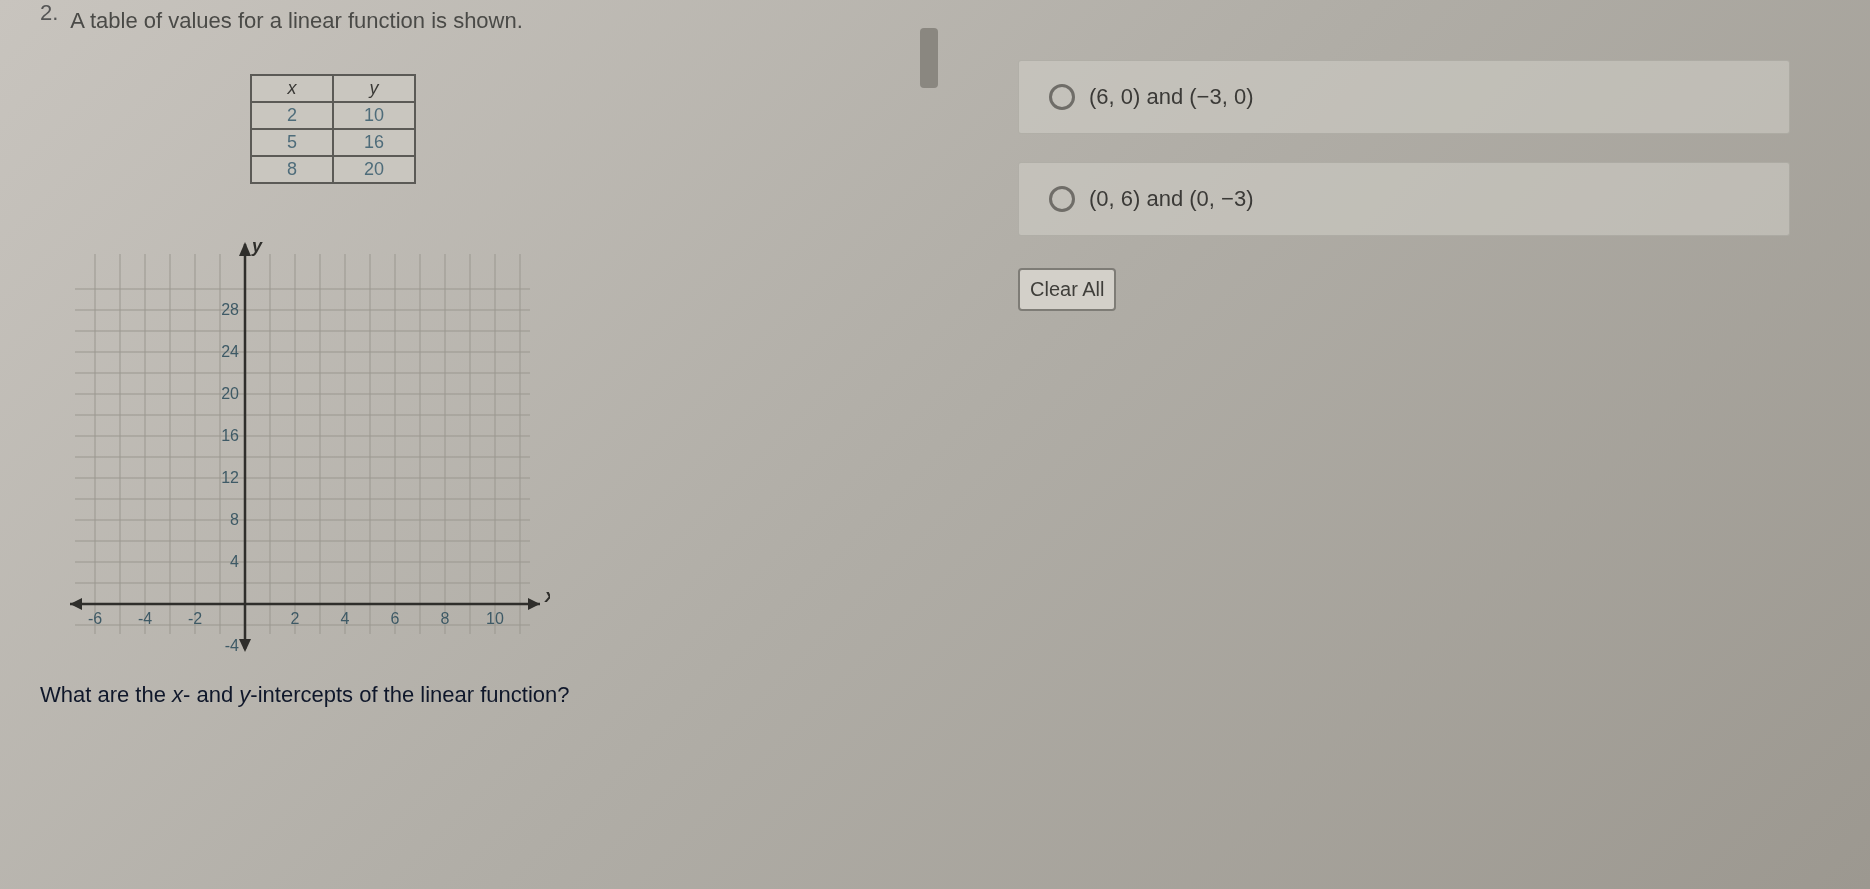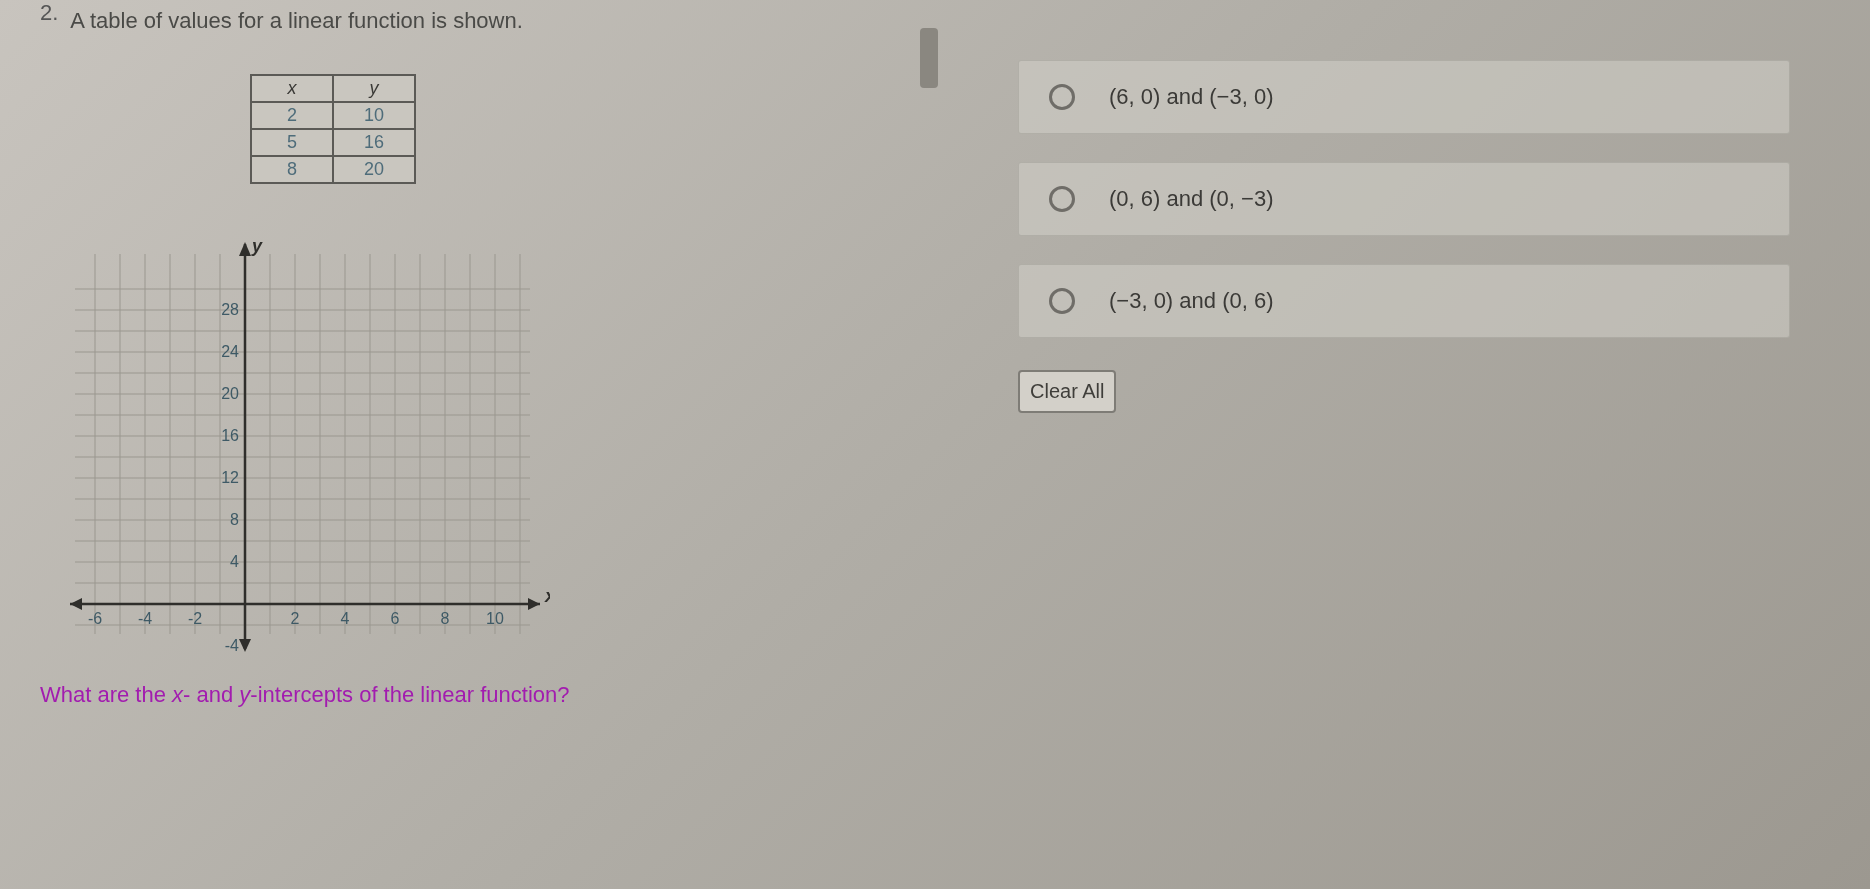--- a/index.html
+++ b/index.html
@@ -79,28 +79,28 @@
   }
   .grid-wrap {
     position: relative;
     width: 480px;
     height: 420px;
     margin-left: 30px;
   }
   svg.grid { display:block; }
   .final-q {
     font-size: 22px;
-    color: #a21caf;
+    color: #0f172a;
     margin-top: 28px;
   }
   .final-q .ital { font-style: italic; }
   .answer-option {
     display: flex;
     align-items: center;
-    gap: 34px;
+    gap: 14px;
     background: rgba(210,208,200,0.55);
     border: 1px solid rgba(120,118,112,0.25);
     border-radius: 3px;
     padding: 22px 30px;
     margin-bottom: 28px;
     min-height: 74px;
     cursor: pointer;
   }
   .radio-ring {
     width: 26px;
@@ -251,19 +251,15 @@
 
   <div class="right-panel">
     <div class="answer-option">
       <span class="radio-ring"></span>
       <span class="answer-text">(6, 0) and (−3, 0)</span>
     </div>
     <div class="answer-option">
       <span class="radio-ring"></span>
       <span class="answer-text">(0, 6) and (0, −3)</span>
     </div>
-    <div class="answer-option">
-      <span class="radio-ring"></span>
-      <span class="answer-text">(−3, 0) and (0, 6)</span>
-    </div>
     <button class="clear-btn">Clear All</button>
   </div>
 </div>
 
 </body></html>

